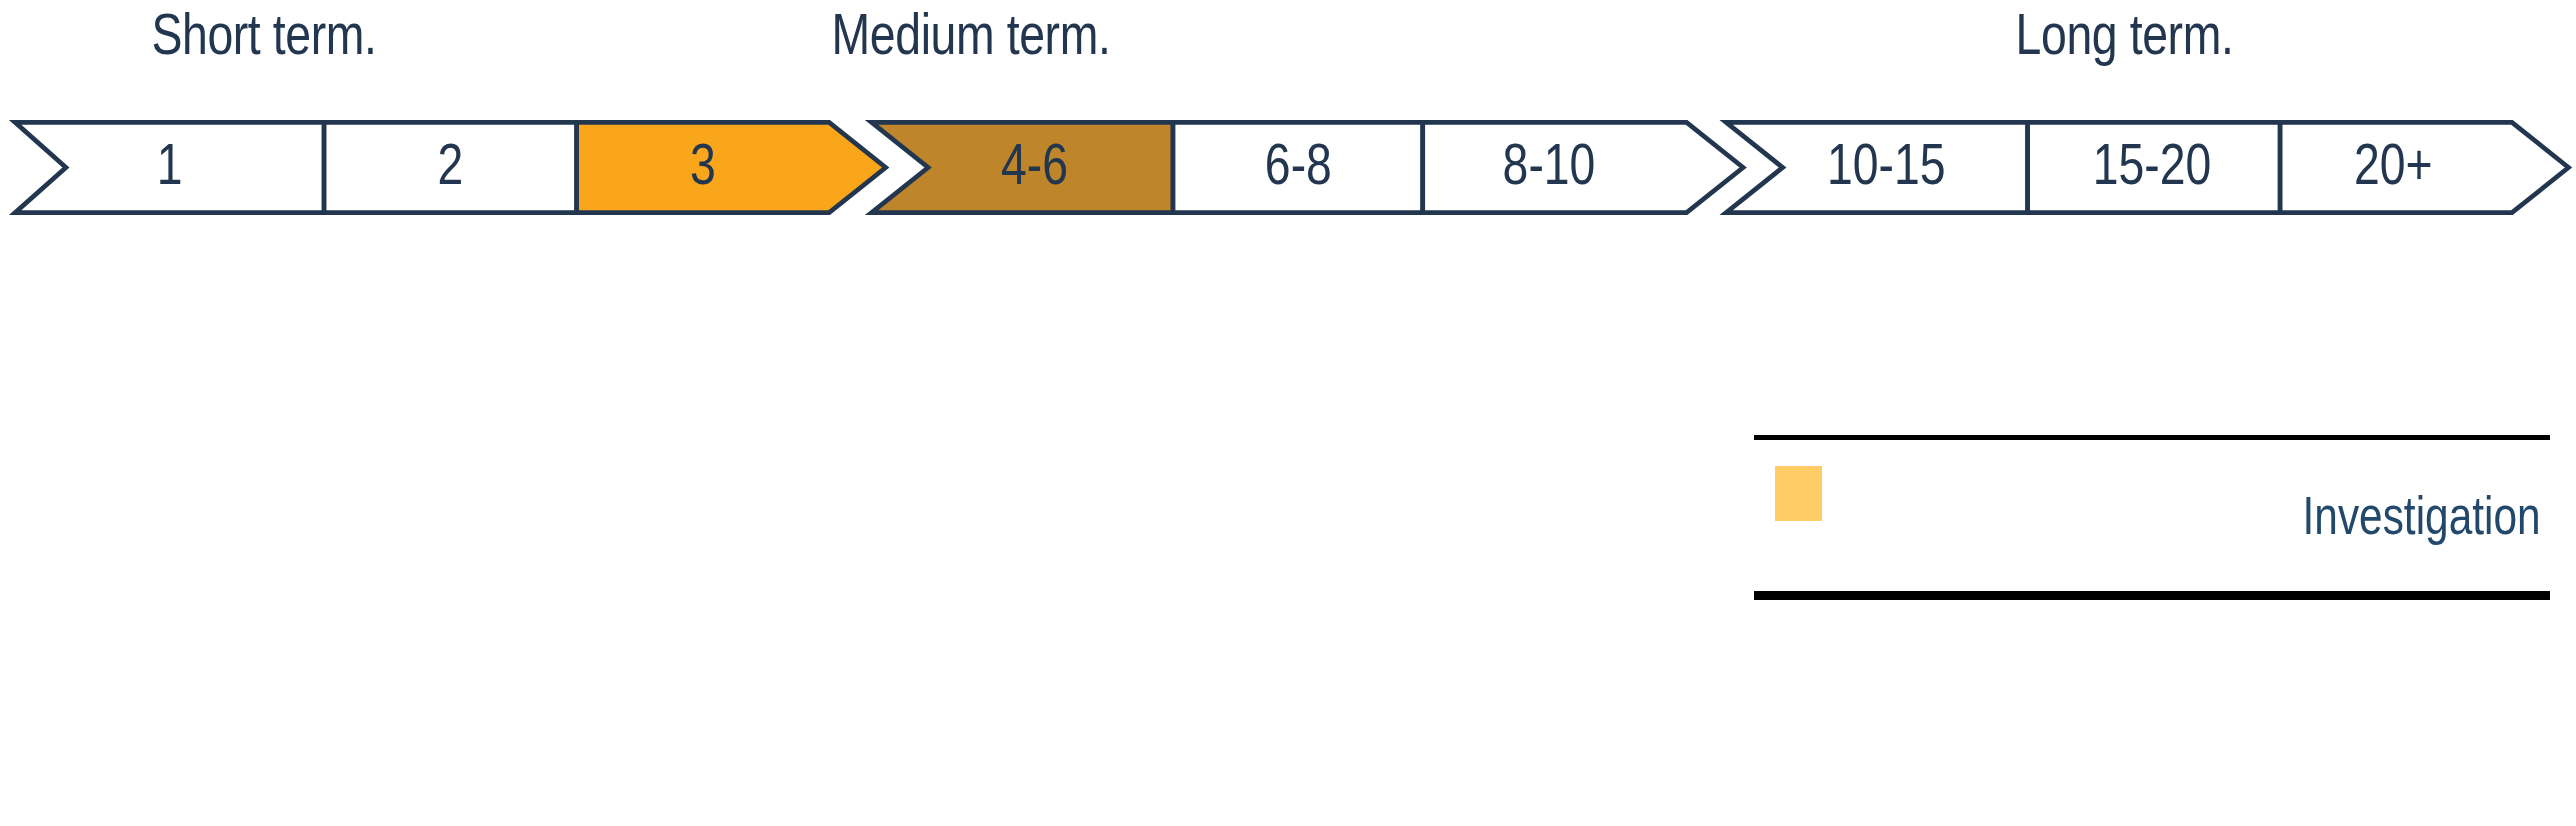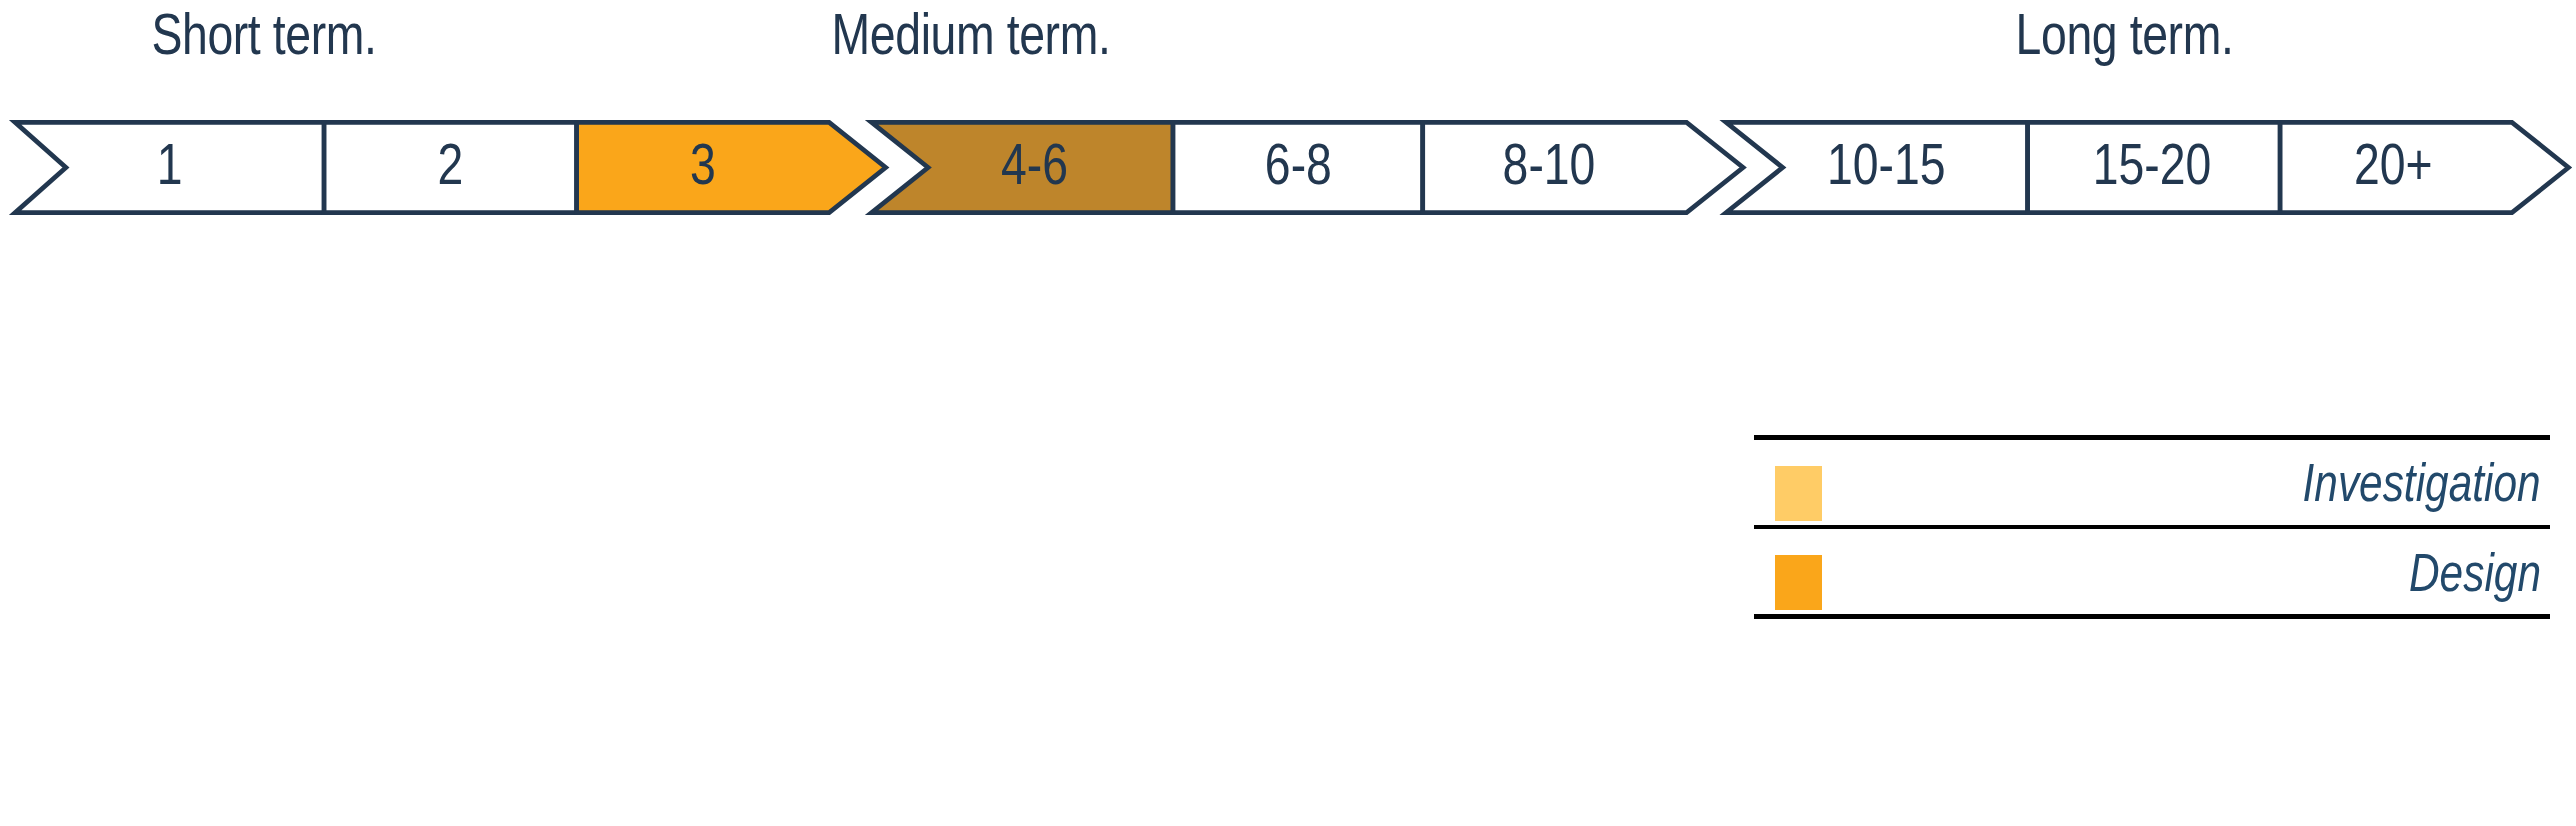--- a/index.html
+++ b/index.html
@@ -61,24 +61,23 @@
     top: 435px;
     width: 796px;
   }
   .legend-rule {
     height: 4.7px;
     background: #000000;
     width: 100%;
   }
   .legend-row {
     position: relative;
-    height: 85px;
+    height: 151px;
     display: flex;
     align-items: center;
-    font-style: italic;
   }
   .legend-swatch {
     position: absolute;
     left: 21px;
     top: 26px;
     width: 47px;
     height: 55px;
   }
   .legend-label {
     position: absolute;
@@ -149,24 +148,20 @@
 
     <div class="legend-rule"></div>
 
     <div class="legend-row">
       <span class="legend-swatch" style="background:#ffcc66;"></span>
       <span class="legend-label">Investigation</span>
     </div>
 
     <div class="legend-rule"></div>
 
-    <div class="legend-row">
-      <span class="legend-swatch" style="background:#faa61a;"></span>
-      <span class="legend-label">Design</span>
-    </div>
 
     <div class="legend-rule"></div>
 
 
   </div>
 
 </div>
 
 
 </body></html>

